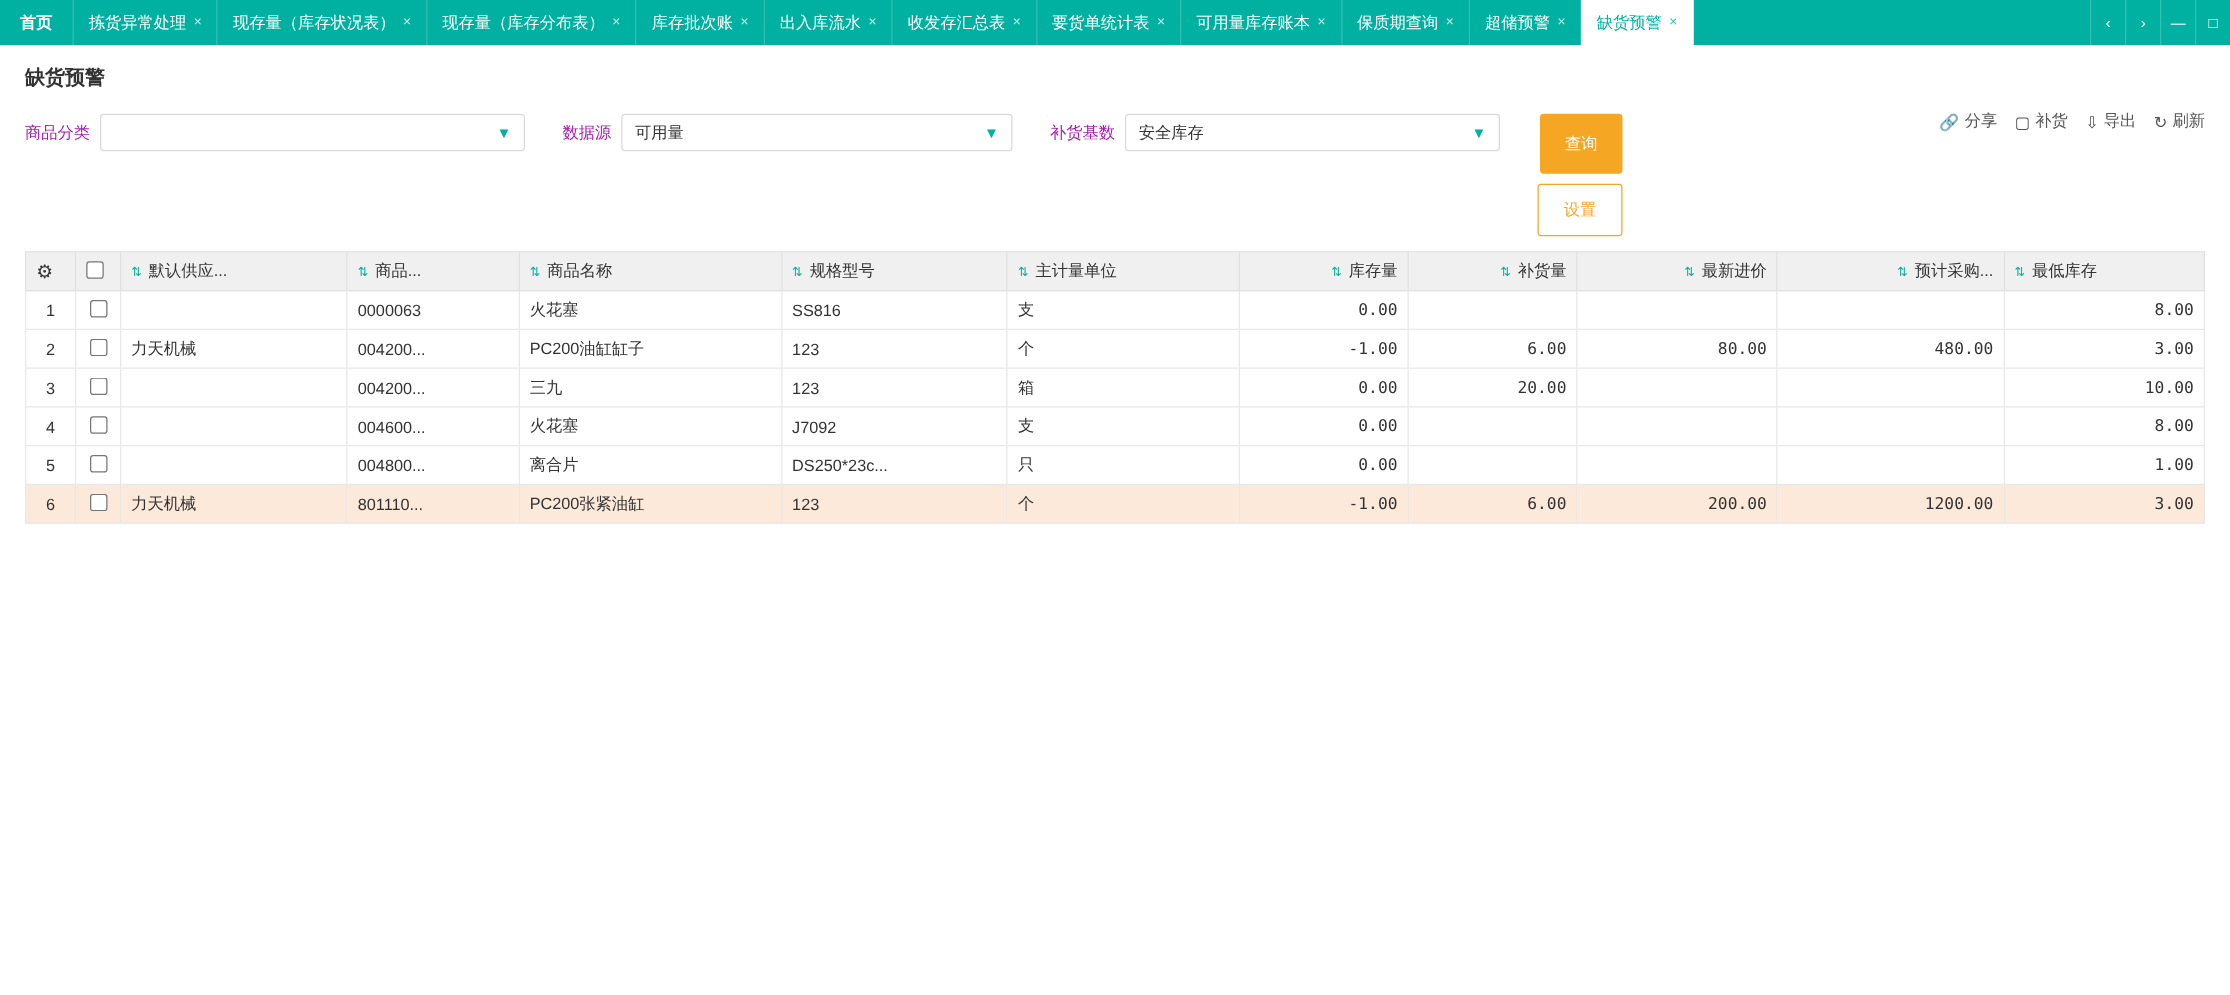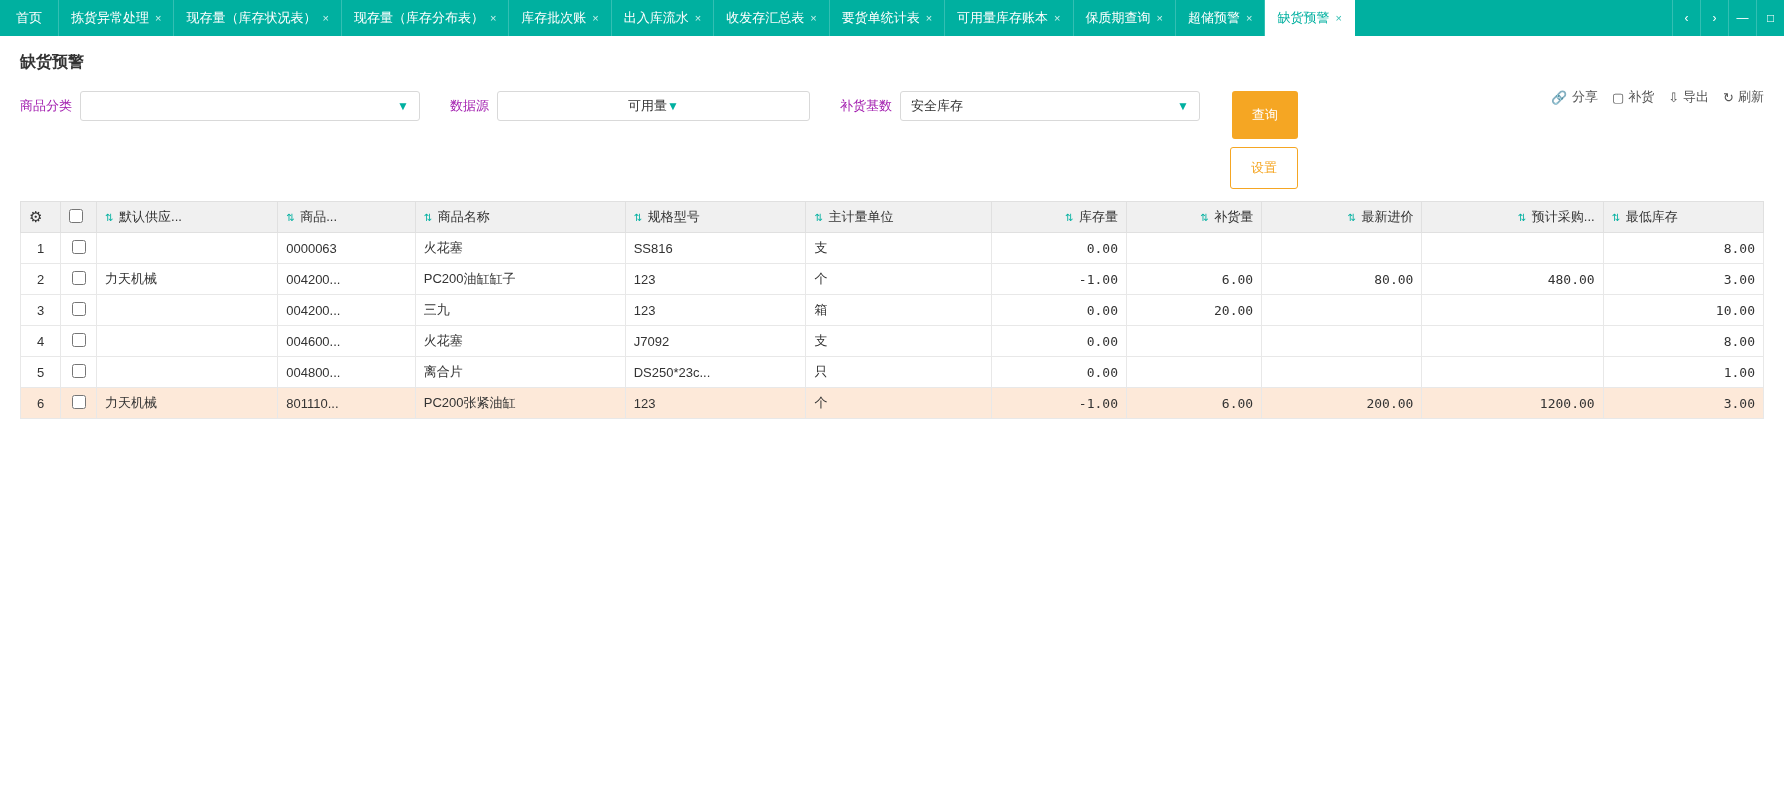--- a/index.html
+++ b/index.html
@@ -30,21 +30,21 @@
       color: #00b0a0;
     }
     .topnav-tab .close-x {
       margin-left: 6px;
       font-size: 11px;
       color: inherit;
       opacity: 0.8;
     }
     .topnav-tab.home {
       padding: 0 16px;
-      font-weight: normal;
+      font-weight: bold;
     }
     .topnav-arrows {
       display: flex;
       align-items: center;
       margin-left: auto;
       height: 100%;
     }
     .topnav-arrow-btn {
       width: 28px;
       height: 100%;
@@ -281,21 +281,21 @@
     <div style="display:flex; align-items:center; flex:0 0 420px;">
       <span class="filter-label">商品分类</span>
       <div class="filter-select" style="flex:1;">
         <span></span>
         <span class="arrow">▼</span>
       </div>
     </div>
 
     <div style="display:flex; align-items:center; flex:0 0 380px;">
       <span class="filter-label">数据源</span>
-      <div class="filter-select" style="flex:1;justify-content:center;">
+      <div class="filter-select" style="flex:1;">
         <span class="filter-value">可用量</span>
         <span class="arrow">▼</span>
       </div>
     </div>
 
     <div style="display:flex; align-items:center; flex:0 0 380px;">
       <span class="filter-label">补货基数</span>
       <div class="filter-select" style="flex:1;">
         <span class="filter-value">安全库存</span>
         <span class="arrow">▼</span>

